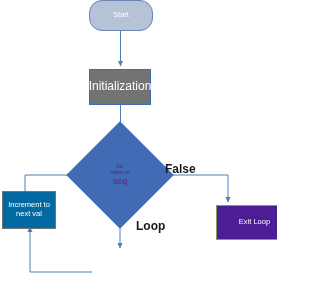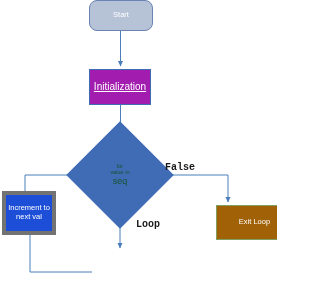--- a/index.html
+++ b/index.html
@@ -32,35 +32,34 @@
     line-height: 1.15;
     z-index: 2;
   }
   .node-start {
     left: 89px;
     top: 0px;
     width: 64px;
     height: 31px;
     background: #b6c2d6;
     border: 1px solid #6b84b4;
-    border-radius: 8px;
+    border-radius: 13px;
     color: #ffffff;
     font-size: 7.5px;
   }
   .node-init {
     left: 89px;
     top: 69px;
     width: 62px;
     height: 36px;
-    background: #a21caf;
+    background: #737373;
     border: 1px solid #3f6cb5;
     color: #ffffff;
-    font-size: 10px;
+    font-size: 12px;
     padding: 0 3px;
-    text-decoration: underline;
   }
   .node-decision {
     left: 82px;
     top: 137px;
     width: 76px;
     height: 76px;
     z-index: 2;
   }
   .diamond-shape {
     position: absolute;
@@ -74,66 +73,65 @@
   .diamond-label {
     position: absolute;
     left: 0;
     top: 0;
     width: 76px;
     height: 76px;
     display: flex;
     flex-direction: column;
     align-items: center;
     justify-content: center;
-    color: #14532d;
+    color: #701a75;
     line-height: 1.25;
   }
   .diamond-label .l1 { font-size: 5.5px; }
   .diamond-label .l2 { font-size: 5.5px; }
   .diamond-label .l3 { font-size: 9px; }
   .node-increment {
     left: 2px;
     top: 191px;
     width: 54px;
     height: 33px;
-    background: #1d4ed8;
-    border: 4px solid #737373;
+    background: #0369a1;
+    border: 1px solid #737373;
     color: #ffffff;
     font-size: 7.5px;
     padding: 18px 2px;
   }
   .node-exit {
     left: 216px;
     top: 205px;
     width: 77px;
     height: 35px;
-    background: #a16207;
+    background: #4c1d95;
     border: 1px solid #7f9f63;
     color: #ffffff;
     font-size: 7.5px;
   }
   .node-execute {
     left: 92px;
     top: 251px;
     width: 64px;
     height: 42px;
     background: #ffc000;
     border: 1px solid #9a9a9a;
     color: #ffffff;
     font-size: 7.5px;
     padding: 0 3px;
   }
   .edge-label {
     position: absolute;
     font-weight: bold;
     color: #1a1a1a;
-    font-size: 10px;
+    font-size: 12px;
     z-index: 3;
     white-space: nowrap;
-    font-family: Liberation Mono, monospace;
   }
   .label-false { left: 165px; top: 162px; }
   .label-true  { left: 136px; top: 219px; }
 </style>
 </head>
 <body>
 
 <div id="canvas">
 
   <svg class="edges" viewBox="0 0 277 300">

